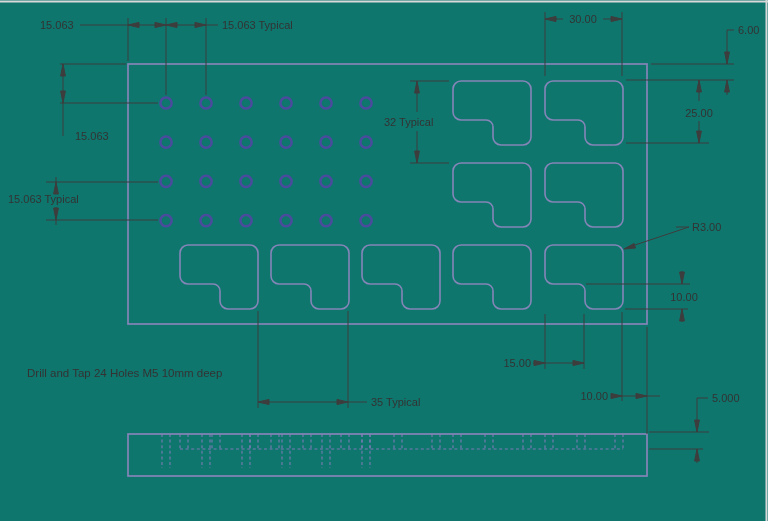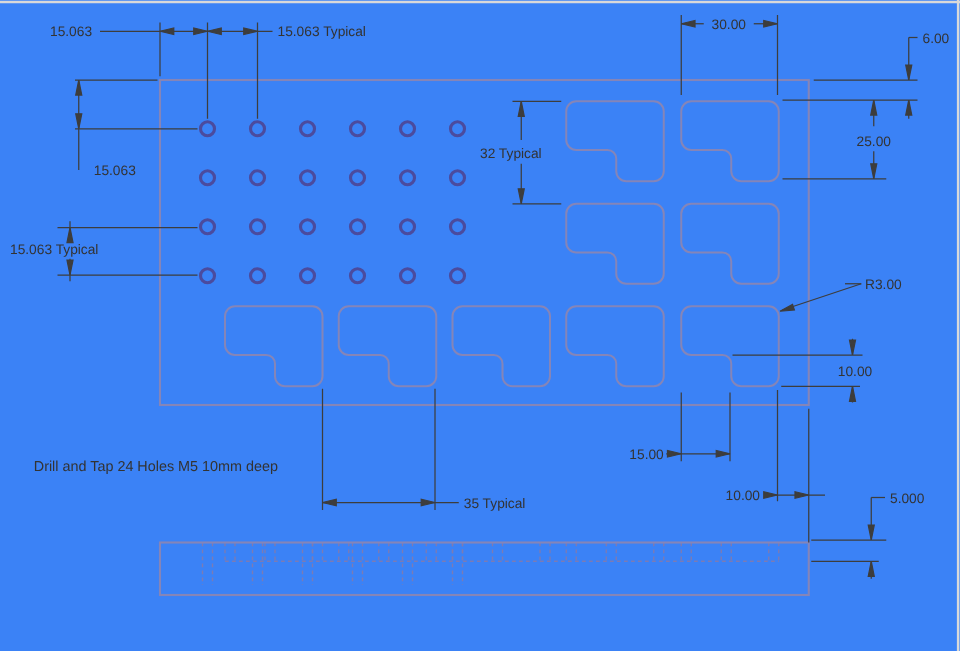--- a/index.html
+++ b/index.html
@@ -1,16 +1,16 @@
 <!DOCTYPE html>
 <html><head>
 <meta charset="utf-8">
 <style>
   html,body{margin:0;padding:0;background:#ffffff;}
-  .stage{position:relative;width:768px;height:521px;background:#3b82f6;overflow:hidden;
+  .stage{position:relative;width:768px;height:521px;background:#0f766e;overflow:hidden;
          font-family:"Liberation Sans", sans-serif;}
   svg text{font-family:"Liberation Sans", sans-serif;font-size:11px;}
   svg .note{font-size:11.5px;}
 </style>
 </head>
 <body>
 
 <div class="stage">
 <svg id="cad" width="768" height="521" viewBox="0 0 768 521">
 

